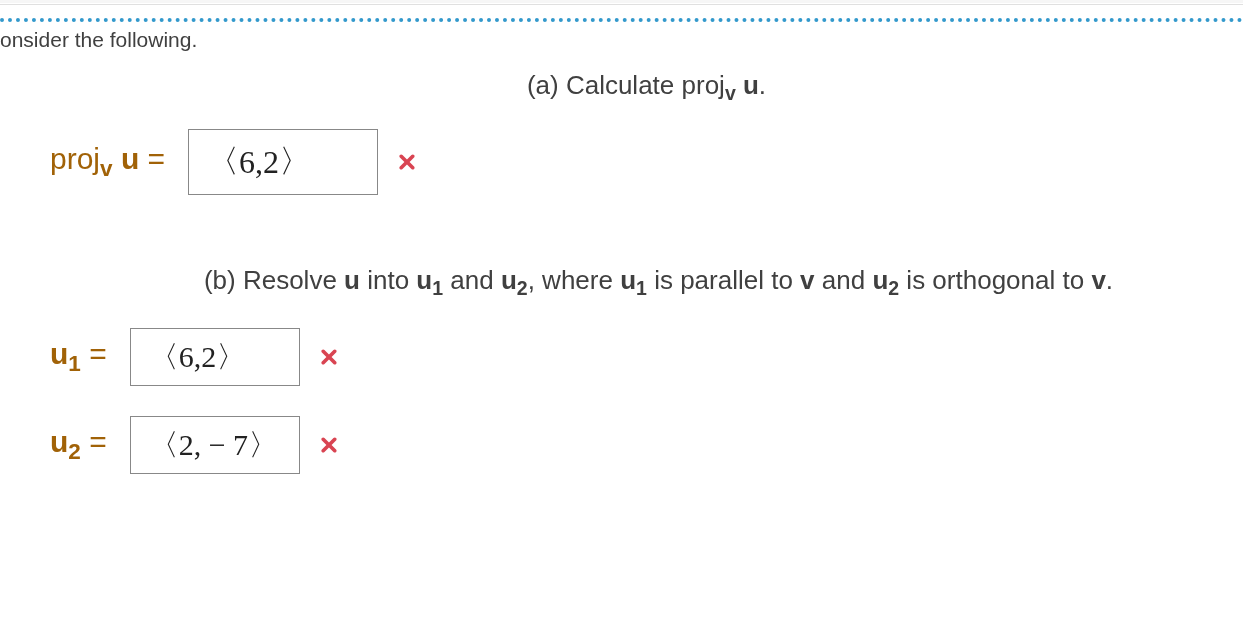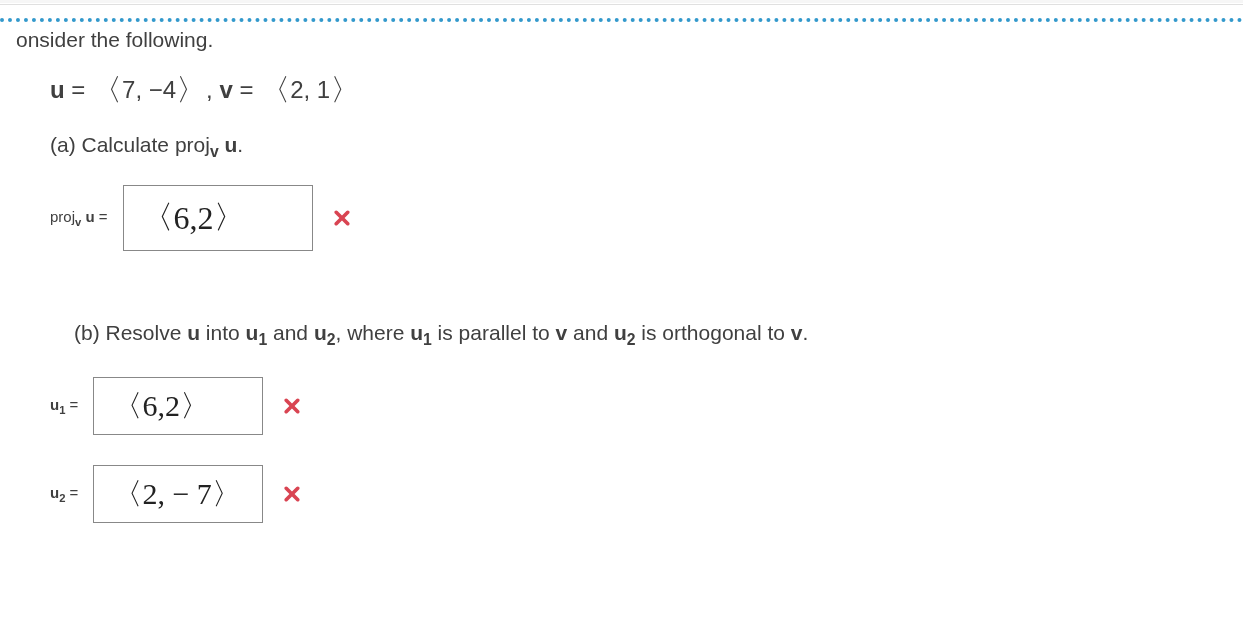--- a/index.html
+++ b/index.html
@@ -32,52 +32,53 @@
     height: 0;
     border-top: 4px dotted #3399cc;
   }
   .content {
     padding: 6px 0 0 0;
     font-size: 21px;
     color: #404040;
   }
   .intro {
     margin: 0 0 18px 0;
-    padding-left: 16px;
+    padding-left: 0;
   }
   .section {
     padding-left: 50px;
   }
   .vector-def {
     font-size: 24px;
     margin-bottom: 22px;
   }
   .vector-def .bold { font-weight: 700; }
   .bigangle {
     font-family: "Times New Roman", serif;
     font-size: 30px;
     vertical-align: -2px;
   }
   .vnum { }
   .part-label {
-    font-size: 21px;
+    font-size: 26px;
     margin-bottom: 24px;
+    text-align: center;
   }
   .bold { font-weight: 700; }
   .sub { vertical-align: sub; font-size: 0.75em; font-weight: 700; }
 
   .answer-row {
     display: flex;
     align-items: center;
     margin-bottom: 30px;
   }
   .answer-label {
-    font-size: 15px;
-    color: #404040;
-    margin-right: 15px;
+    font-size: 30px;
+    color: #a16207;
+    margin-right: 23px;
     white-space: nowrap;
   }
   .answer-box {
     border: 1px solid #888;
     min-width: 170px;
     height: 58px;
     display: inline-flex;
     align-items: center;
     padding: 0 18px;
     font-family: "Times New Roman", serif;
@@ -118,23 +119,20 @@
   </div>
 
   <div class="dotted-divider"></div>
 
   <div class="content">
 
     <div class="intro">onsider the following.</div>
 
     <div class="section">
 
-      <div class="vector-def">
-        <span class="bold">u</span><span> = </span><span class="bigangle">〈</span><span class="vnum">7, −4</span><span class="bigangle">〉</span><span>,    </span><span class="bold">v</span><span> = </span><span class="bigangle">〈</span><span class="vnum">2, 1</span><span class="bigangle">〉</span>
-      </div>
 
       <div class="part-label">
         <span>(a) Calculate proj</span><span class="sub">v</span><span> </span><span class="bold">u</span><span>.</span>
       </div>
 
       <div class="answer-row">
         <span class="answer-label">
           <span>proj</span><span class="sub">v</span><span> </span><span class="bold">u</span><span>  =</span>
         </span>
         <span class="answer-box big">

